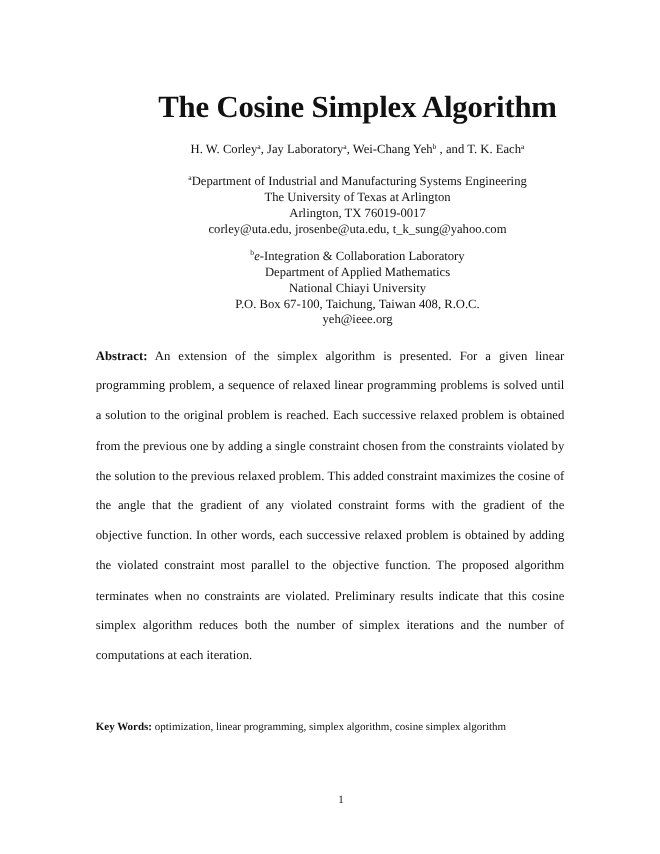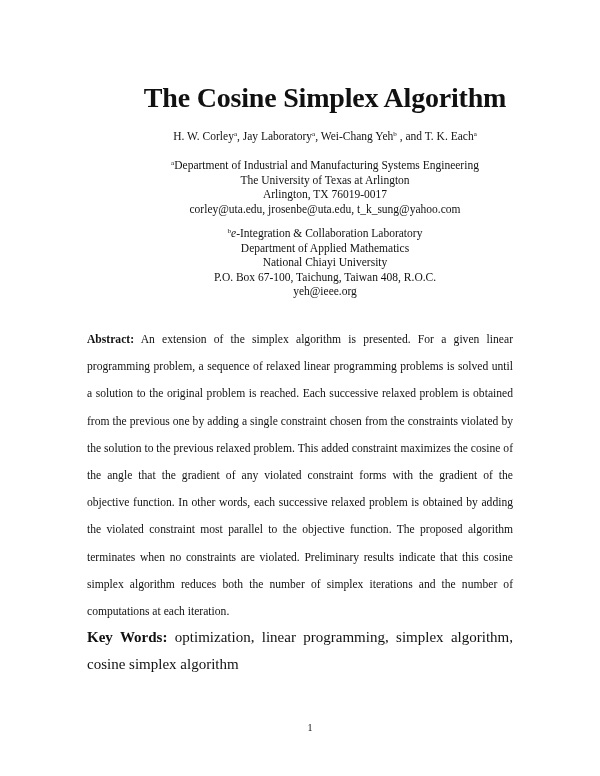--- a/index.html
+++ b/index.html
@@ -6,24 +6,24 @@
     body { width: 600px; height: 776px; position: relative; overflow: hidden;
            font-family: "Liberation Serif", "DejaVu Serif", serif; color: #111; }
     .title { position: absolute; top: 82px; left: 0; width: 650px; text-align: center;
              font-size: 28px; font-weight: bold; letter-spacing: -0.2px; }
     .authors { position: absolute; top: 130px; left: 0; width: 650px; text-align: center;
                font-size: 11.5px; }
     .aff { position: absolute; left: 0; width: 650px; text-align: center; font-size: 11.5px; line-height: 14.5px; }
     .aff1 { top: 158px; }
     .aff2 { top: 226px; }
     sup { font-size: 7px; vertical-align: 4px; line-height: 0; }
-    .abstract { position: absolute; top: 326px; left: 87px; width: 426px; font-size: 11.6px;
+    .abstract { position: absolute; top: 310px; left: 87px; width: 426px; font-size: 11.6px;
                 line-height: 27.2px; text-align: justify; font-family: Liberation Serif, serif; }
     .abstract b { font-weight: bold; }
-    .keywords { position: absolute; top: 624px; left: 87px; width: 426px; font-size: 15px;
+    .keywords { position: absolute; top: 648px; left: 87px; width: 426px; font-size: 10px;
                 line-height: 27.2px; text-align: justify; }
     .pagenum { position: absolute; top: 722px; left: 0; width: 620px; text-align: center; font-size: 10px; }
   </style>
 </head>
 <body>
 
 <div class="title">The Cosine Simplex Algorithm</div>
 
 <div class="authors">
   <span>H. W. Corley</span><sup>a</sup><span>, </span><span>Jay Laboratory</span><sup>a</sup><span>, </span><span>Wei-Chang Yeh</span><sup>b</sup><span> , and </span><span>T. K. Each</span><sup>a</sup>

